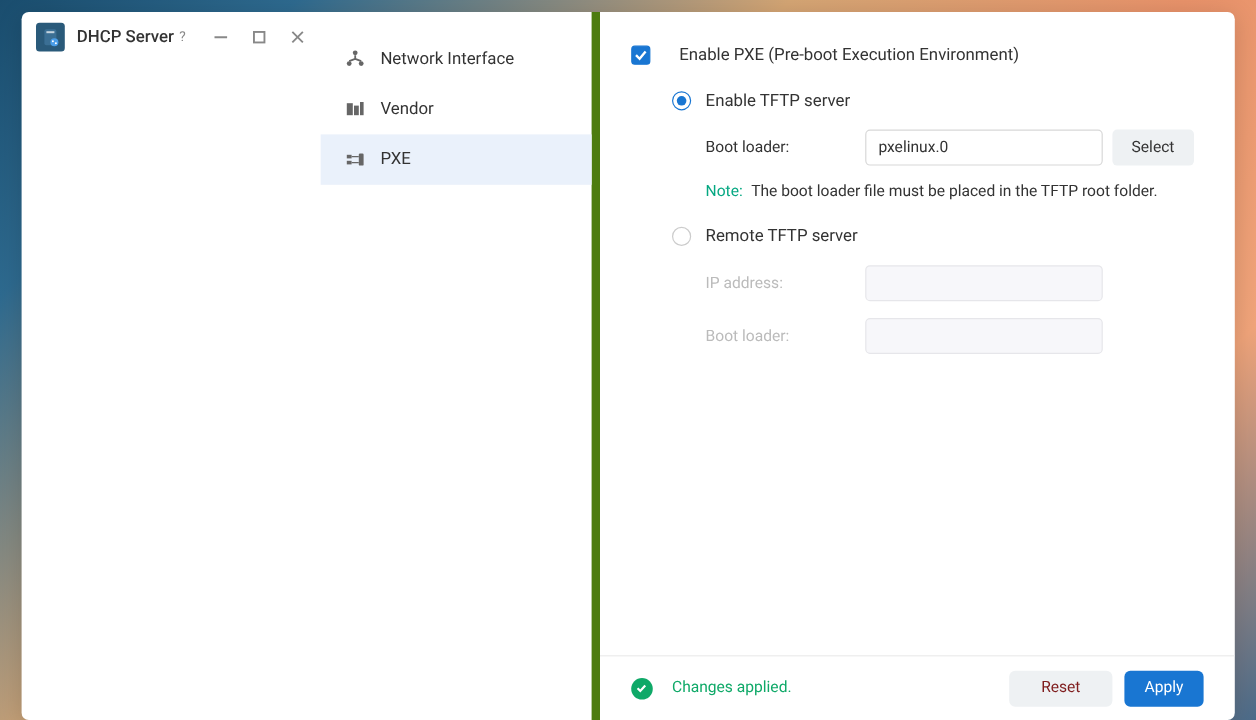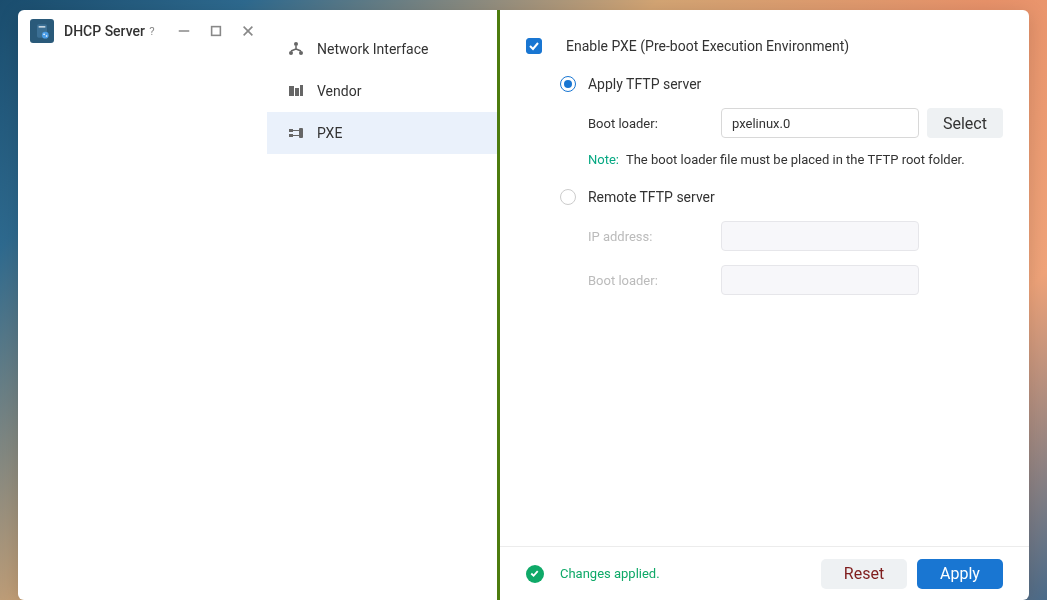--- a/index.html
+++ b/index.html
@@ -74,21 +74,21 @@
       width: 14px;
       height: 14px;
     }
     .content {
       flex: 1;
       display: flex;
       overflow: hidden;
     }
     .sidebar {
       width: 233px;
-      border-right: 3px solid #4d7c0f;
+      border-right: 7px solid #4d7c0f;
       padding-top: 18px;
     }
     .sidebar-item {
       display: flex;
       align-items: center;
       height: 42px;
       padding: 0 20px;
       cursor: pointer;
       font-size: 14px;
       color: #333;
@@ -205,21 +205,21 @@
     .text-input.disabled {
       background: #f7f7fa;
       border-color: #e6e6ea;
       color: #bbb;
     }
     .btn {
       height: 30px;
       padding: 0 16px;
       border: none;
       border-radius: 4px;
-      font-size: 16px;
+      font-size: 13px;
       cursor: pointer;
     }
     .btn-select {
       background: #eef1f3;
       color: #333;
     }
     .note-row {
       margin-left: 62px;
       margin-bottom: 22px;
       font-size: 13px;
@@ -265,21 +265,21 @@
     }
     .btn-reset {
       background: #eef1f3;
       color: #7f1d1d;
       width: 86px;
       border-radius: 5px;
     }
     .btn-apply {
       background: #1976d2;
       color: #fff;
-      width: 86px;
+      width: 66px;
       border-radius: 5px;
     }
   </style>
 </head>
 <body>
 
 <div class="window">
   <div class="titlebar">
     <div class="app-icon">
       <svg viewBox="0 0 24 24" fill="none">
@@ -359,21 +359,21 @@
           <div class="checkbox">
             <svg viewBox="0 0 12 12">
                 <polyline points="2,6 5,9 10,3" stroke="#fff" stroke-width="2" fill="none"></polyline>
               </svg>
           </div>
           <span class="checkbox-label">Enable PXE (Pre-boot Execution Environment)</span>
         </div>
 
         <div class="radio-row">
           <div class="radio checked"></div>
-          <span class="radio-label">Apply TFTP server</span>
+          <span class="radio-label">Enable TFTP server</span>
         </div>
 
         <div class="field-row">
           <span class="field-label">Boot loader:</span>
           <input type="text" class="text-input" value="pxelinux.0" style="">
           <button class="btn btn-select">Select</button>
         </div>
 
         <div class="note-row">
           <span class="note-prefix">Note:</span>

